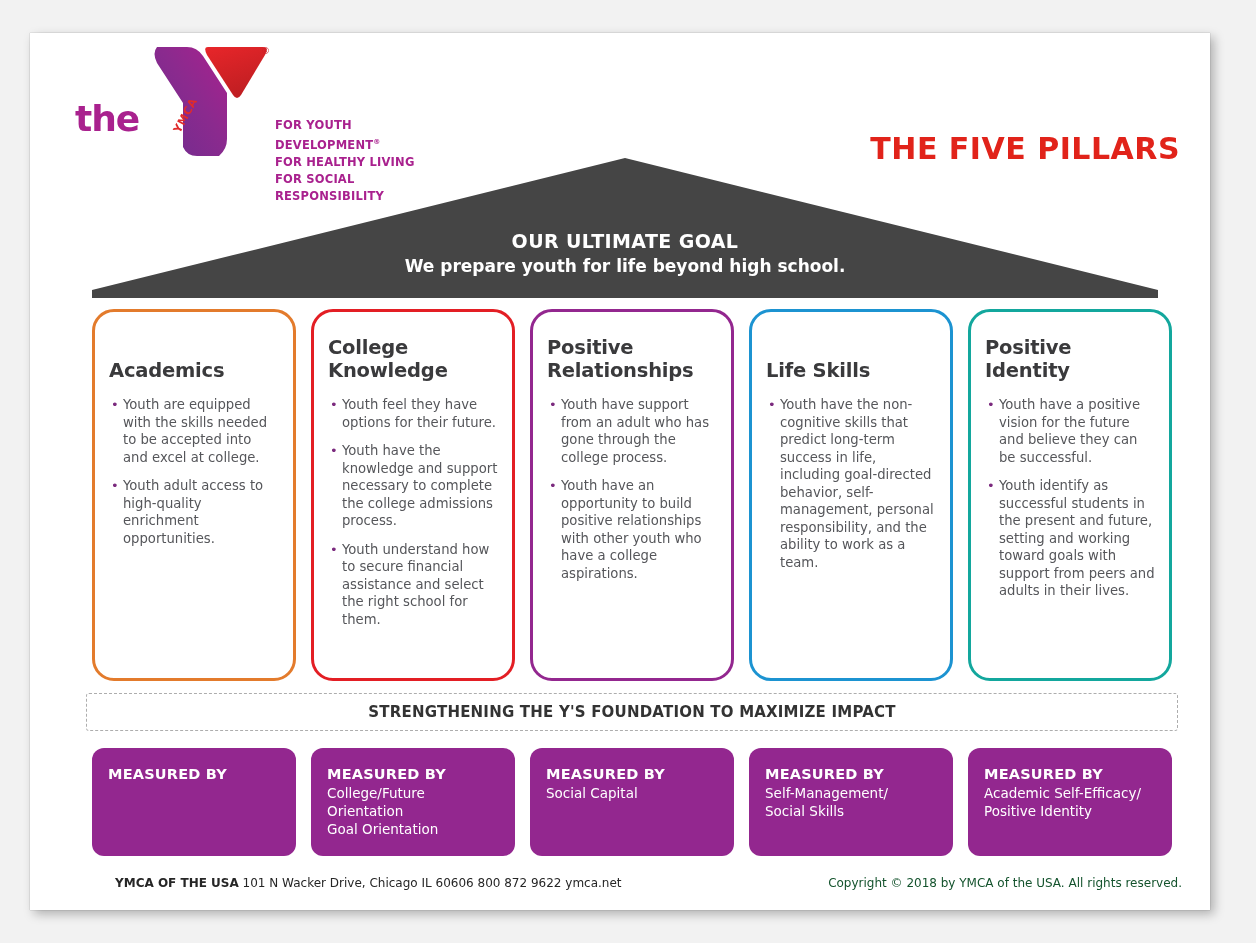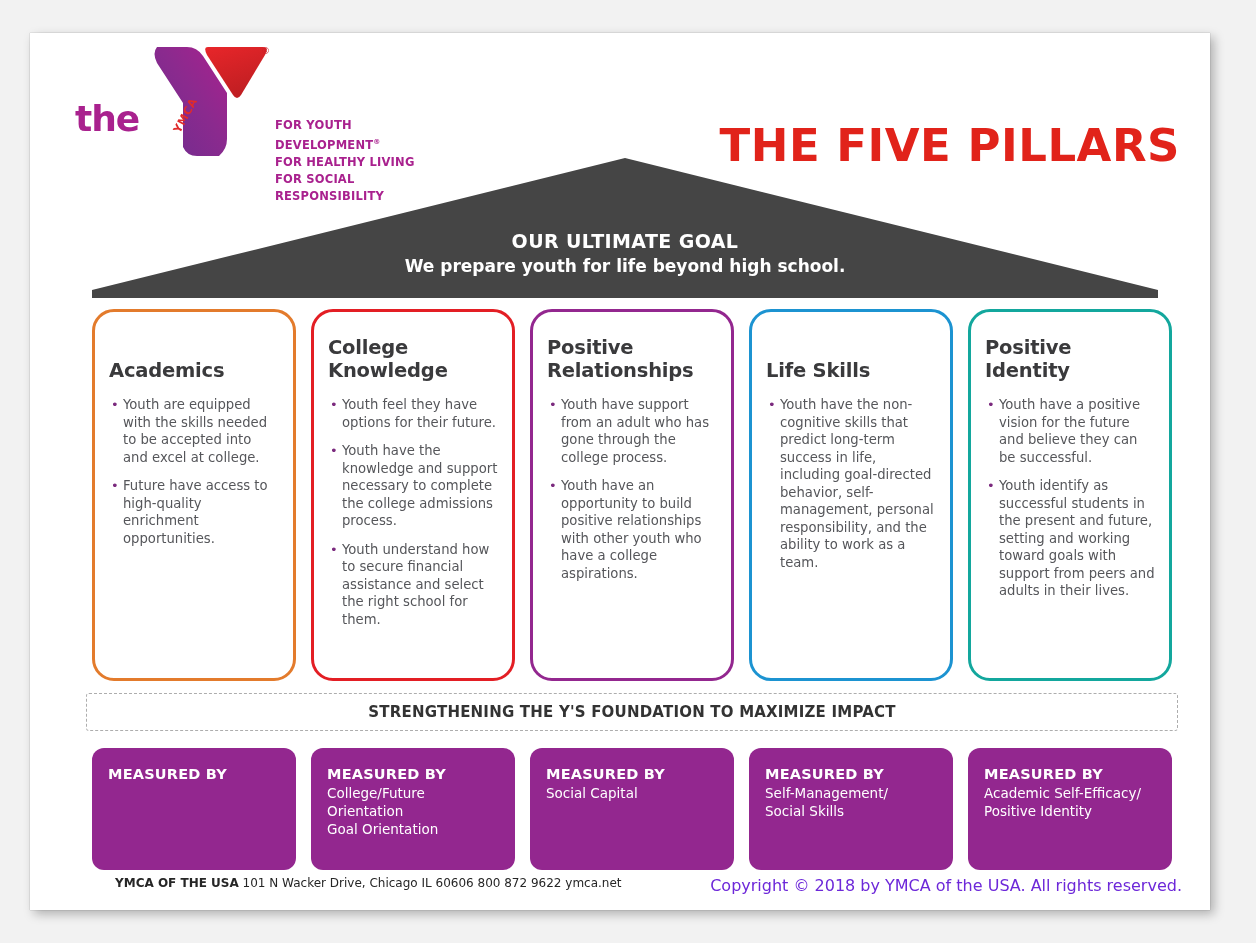--- a/index.html
+++ b/index.html
@@ -43,22 +43,22 @@
     letter-spacing: 0.5px;
   }
   .taglines {
     position: absolute; left: 200px; top: 74px;
     color: #A9218E; font-size: 11.5px; font-weight: bold;
     line-height: 17px; letter-spacing: 0.2px;
   }
   .taglines sup { font-size: 7px; }
 
   .main-title {
-    position: absolute; right: 30px; top: 86px;
-    font-size: 45px; font-weight: bold; color: #E1231A;
+    position: absolute; right: 30px; top: 98px;
+    font-size: 30px; font-weight: bold; color: #E1231A;
     letter-spacing: 0.5px;
     font-family: "DejaVu Sans", "Liberation Sans", sans-serif;
   }
 
   
   .roof { position: absolute; left: 62px; top: 125px; width: 1066px; height: 140px; }
   .roof svg { display: block; }
   .roof-text {
     position: absolute; left: 0; top: 72px; width: 100%;
     text-align: center; color: #ffffff;
@@ -105,21 +105,21 @@
     display: flex; align-items: center; justify-content: center;
   }
   .foundation-text {
     font-size: 15px; font-weight: bold; color: #333;
     letter-spacing: 0.2px;
   }
 
   
   .measured-row {
     position: absolute; left: 62px; top: 715px;
-    width: 1080px; height: 122px;
+    width: 1080px; height: 108px;
     display: flex; gap: 15px;
   }
   .measured-box {
     width: 204px; height: 100%;
     background: #93278F;
     border-radius: 12px;
     padding: 18px 14px 10px 16px;
     color: #ffffff;
   }
   .measured-label {
@@ -131,21 +131,21 @@
 
   
   .footer { position: absolute; left: 0; bottom: 14px; width: 100%; height: 20px; }
   .footer-left {
     position: absolute; left: 85px; top: 0;
     font-size: 12px; color: #262626;
   }
   .footer-left b { font-weight: bold; }
   .footer-right {
     position: absolute; right: 28px; top: 0;
-    font-size: 16px; color: #6d28d9;
+    font-size: 12px; color: #14532d;
   }
 </style>
 </head>
 <body>
 
 <div id="page">
 
   <div class="header">
 
     <div class="logo-wrap">
@@ -197,21 +197,21 @@
       <div class="pillar-title one-line">
         <span>Academics</span>
       </div>
       <div class="pillar-body">
         <div class="bullet-row">
           <span class="bullet-dot">•</span>
           <span class="bullet-text">Youth are equipped with the skills needed to be accepted into and excel at college.</span>
         </div>
         <div class="bullet-row">
           <span class="bullet-dot">•</span>
-          <span class="bullet-text">Future have access to high-quality enrichment opportunities.</span>
+          <span class="bullet-text">Youth adult access to high-quality enrichment opportunities.</span>
         </div>
       </div>
     </div>
 
     <div class="pillar" style="border-color:#E31E24">
       <div class="pillar-title">
         <div>College</div>
         <div>Knowledge</div>
       </div>
       <div class="pillar-body">

